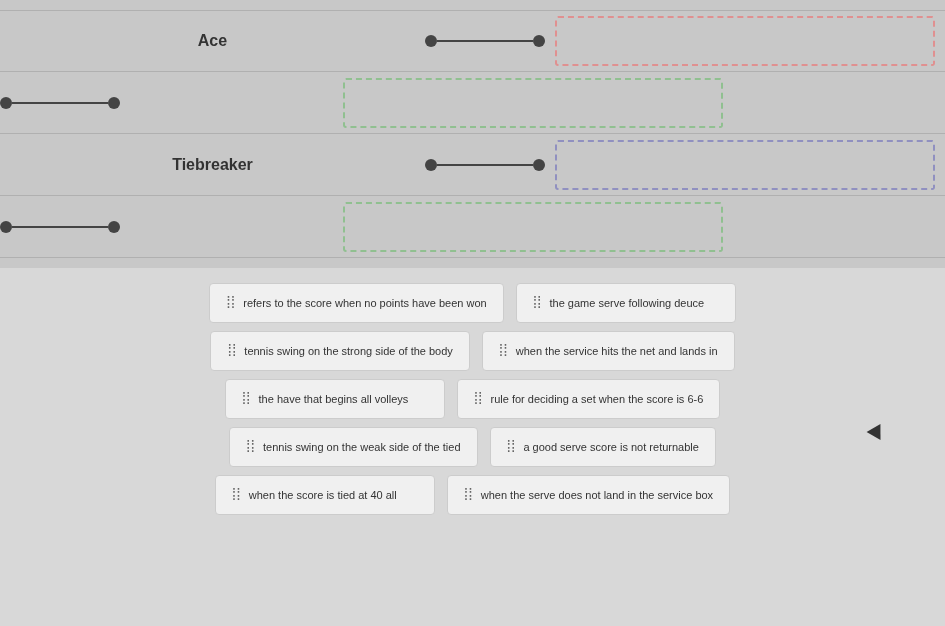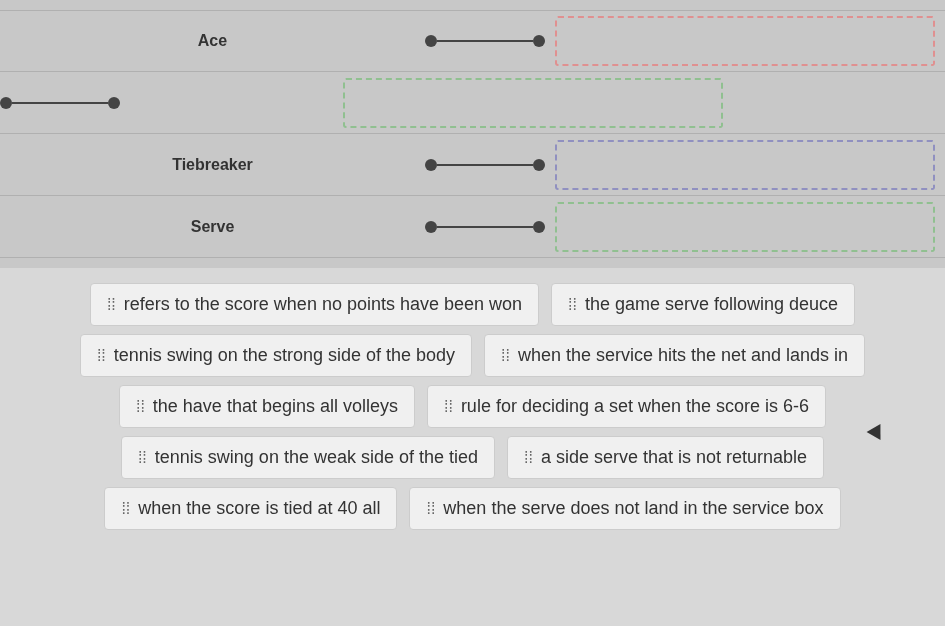--- a/index.html
+++ b/index.html
@@ -134,21 +134,21 @@
       min-width: 220px;
     }
 
     .chip-icon {
       color: #666;
       font-size: 16px;
       flex-shrink: 0;
     }
 
     .chip-text {
-      font-size: 18px;
+      font-size: 11px;
     }
 
     
     .cursor-arrow {
       position: absolute;
       right: 60px;
       bottom: 185px;
       width: 0;
       height: 0;
       border-left: 8px solid transparent;
@@ -203,23 +203,20 @@
           <div class="line"></div>
           <div class="dot"></div>
         </div>
       </div>
       <div class="right-dashed-area">
         <div class="dashed-box blue"></div>
       </div>
     </div>
 
     <div class="match-row">
-      <div class="label-box">
-        <span class="label-text">Serve</span>
-      </div>
       <div class="connector-area">
         <div class="connector-line">
           <div class="dot"></div>
           <div class="line"></div>
           <div class="dot"></div>
         </div>
       </div>
       <div class="right-dashed-area">
         <div class="dashed-box green"></div>
       </div>
@@ -262,21 +259,21 @@
       </div>
     </div>
 
     <div class="chips-row">
       <div class="chip">
         <span class="chip-icon">⁞⁞</span>
         <span class="chip-text">tennis swing on the weak side of the tied</span>
       </div>
       <div class="chip">
         <span class="chip-icon">⁞⁞</span>
-        <span class="chip-text">a side serve that is not returnable</span>
+        <span class="chip-text">a good serve score is not returnable</span>
       </div>
     </div>
 
     <div class="chips-row">
       <div class="chip">
         <span class="chip-icon">⁞⁞</span>
         <span class="chip-text">when the score is tied at 40 all</span>
       </div>
       <div class="chip">
         <span class="chip-icon">⁞⁞</span>

